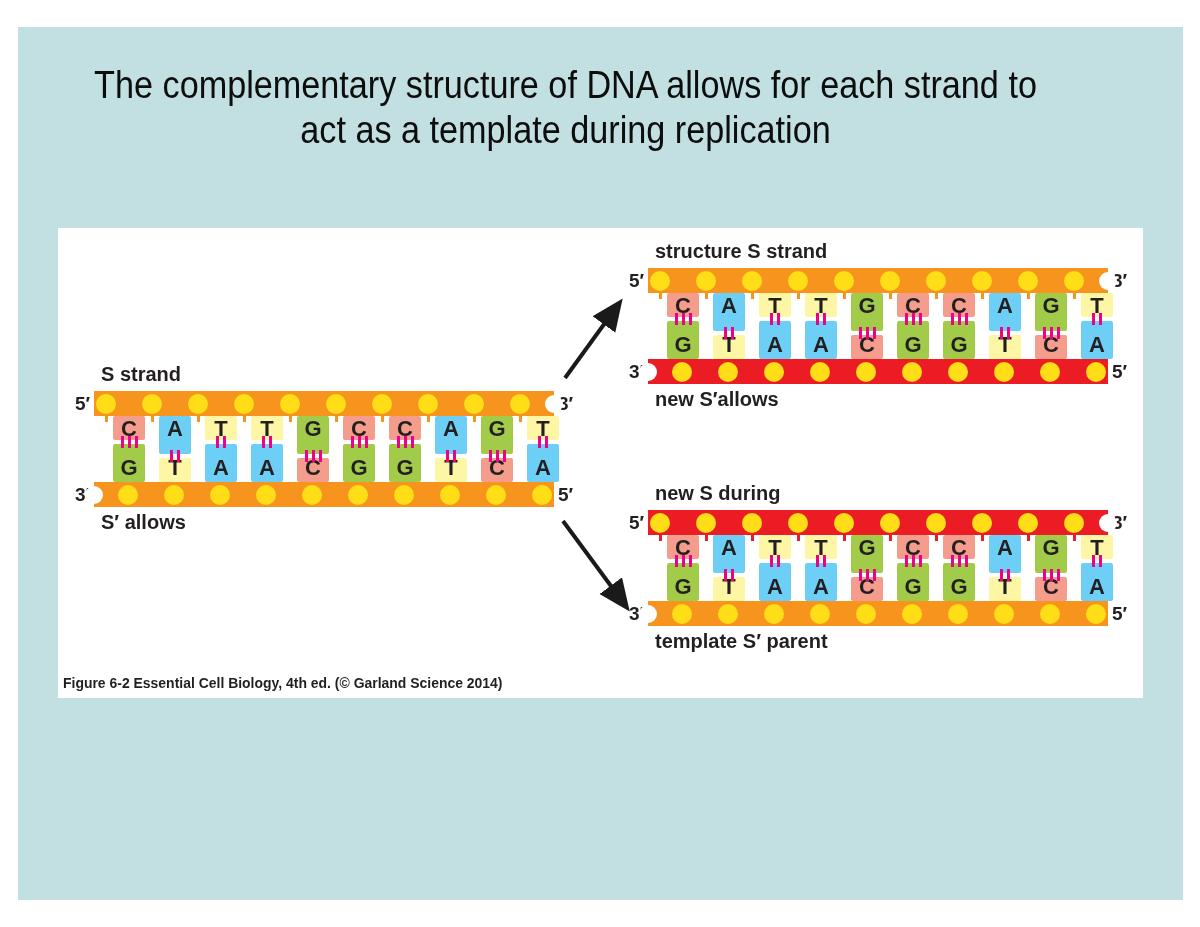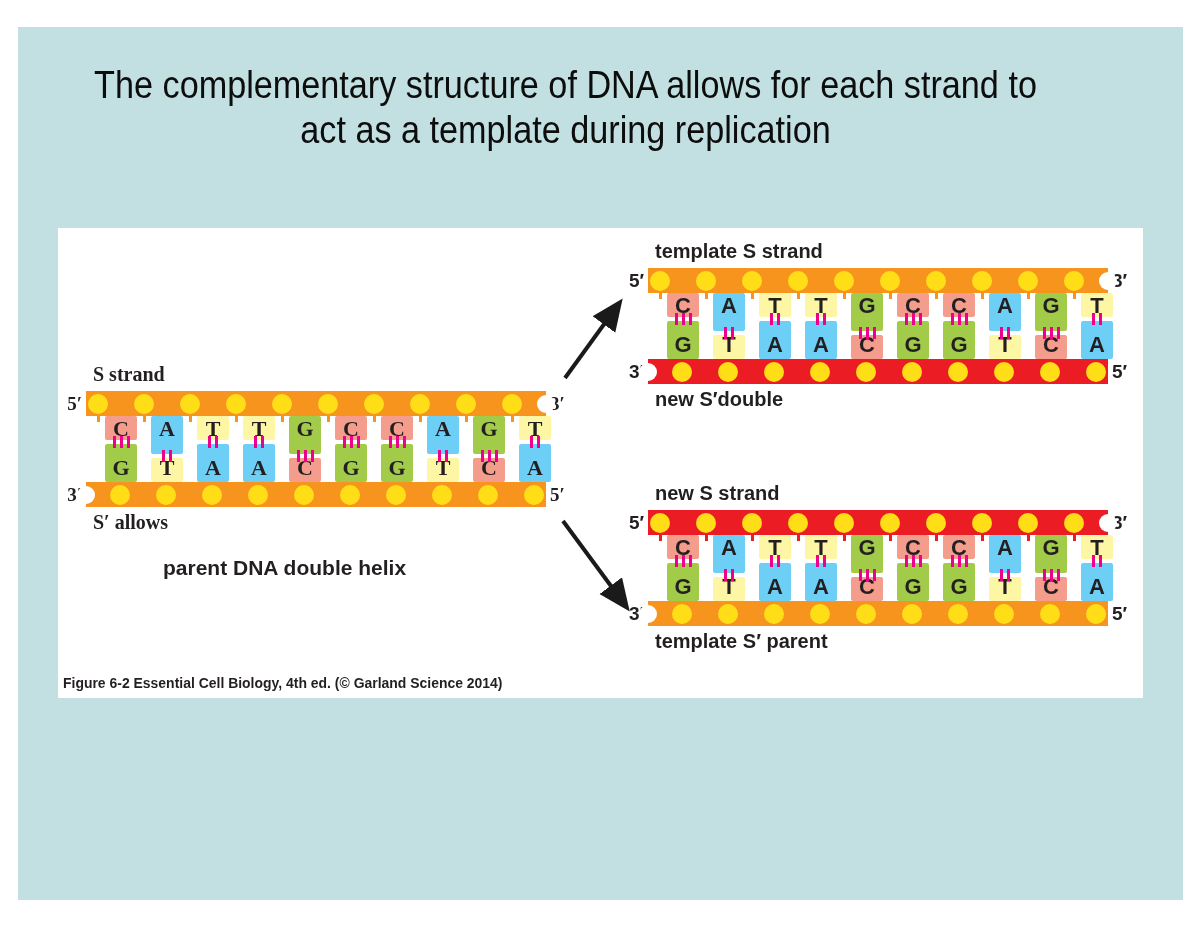--- a/index.html
+++ b/index.html
@@ -3,21 +3,21 @@
 <meta charset="utf-8">
 <style>
   html,body{margin:0;padding:0;background:#ffffff;font-family:"Liberation Sans",sans-serif;}
   .page{position:relative;width:1200px;height:927px;background:#ffffff;overflow:hidden;}
   .slide{position:absolute;left:18px;top:27px;width:1165px;height:873px;background:#c2e0e2;}
   .title{position:absolute;left:0;right:70px;top:36px;text-align:center;color:#0d0d0d;
          font-size:38px;line-height:45px;font-weight:400;transform:scaleX(0.9);transform-origin:50% 0;}
   .panel{position:absolute;left:40px;top:201px;width:1085px;height:470px;background:#ffffff;}
 
   .duplex{position:absolute;width:530px;height:176px;}
-  .duplex-parent{left:0px;top:135px;font-family:Liberation Serif, serif;}
+  .duplex-parent{left:8px;top:135px;}
   .duplex-top{left:562px;top:12px;}
   .duplex-bottom{left:562px;top:254px;}
 
   .duplex-label{position:absolute;left:35px;font-weight:700;font-size:20px;color:#231f20;white-space:nowrap;}
   .label-top{top:0px;}
   .label-bottom{top:148px;}
 
   .backbone{position:absolute;left:28px;width:460px;height:25px;}
   .bar-top{top:28px;}
   .bar-bottom{top:119px;}
@@ -166,22 +166,22 @@
             <div class="bond-line" style="background: rgb(236, 0, 140);"></div>
           </div>
           <div class="tile tile-top" style="left: 461px; top: 53px; height: 24px; background: rgb(253, 247, 165);">T</div>
           <div class="tile tile-bottom" style="left: 461px; top: 81px; height: 38px; background: rgb(109, 207, 246);">A</div>
           <div class="bonds" style="left: 472px; top: 73px;">
             <div class="bond-line" style="background: rgb(236, 0, 140);"></div>
             <div class="bond-line" style="background: rgb(236, 0, 140);"></div>
           </div>
         </div>
       <div class="duplex duplex-top">
-          <div class="duplex-label label-top">template S strand</div>
-          <div class="duplex-label label-bottom">new S′double</div>
+          <div class="duplex-label label-top">structure S strand</div>
+          <div class="duplex-label label-bottom">new S′allows</div>
           <div class="end-label end-tl">5′</div>
           <div class="end-label end-tr">3′</div>
           <div class="end-label end-bl">3′</div>
           <div class="end-label end-br">5′</div>
           <div class="backbone bar-top" style="background: rgb(247, 148, 30);"></div>
           <div class="stem" style="background: rgb(247, 148, 30); left: 38.5px; top: 53px;"></div>
           <div class="phosphate" style="left: 30px; top: 30.5px;"></div>
           <div class="stem" style="background: rgb(247, 148, 30); left: 84.5px; top: 53px;"></div>
           <div class="phosphate" style="left: 76px; top: 30.5px;"></div>
           <div class="stem" style="background: rgb(247, 148, 30); left: 130.5px; top: 53px;"></div>
@@ -283,21 +283,21 @@
             <div class="bond-line" style="background: rgb(236, 0, 140);"></div>
           </div>
           <div class="tile tile-top" style="left: 461px; top: 53px; height: 24px; background: rgb(253, 247, 165);">T</div>
           <div class="tile tile-bottom" style="left: 461px; top: 81px; height: 38px; background: rgb(109, 207, 246);">A</div>
           <div class="bonds" style="left: 472px; top: 73px;">
             <div class="bond-line" style="background: rgb(236, 0, 140);"></div>
             <div class="bond-line" style="background: rgb(236, 0, 140);"></div>
           </div>
         </div>
       <div class="duplex duplex-bottom">
-          <div class="duplex-label label-top">new S strand</div>
+          <div class="duplex-label label-top">new S during</div>
           <div class="duplex-label label-bottom">template S′ parent</div>
           <div class="end-label end-tl">5′</div>
           <div class="end-label end-tr">3′</div>
           <div class="end-label end-bl">3′</div>
           <div class="end-label end-br">5′</div>
           <div class="backbone bar-top" style="background: rgb(236, 28, 36);"></div>
           <div class="stem" style="background: rgb(236, 28, 36); left: 38.5px; top: 53px;"></div>
           <div class="phosphate" style="left: 30px; top: 30.5px;"></div>
           <div class="stem" style="background: rgb(236, 28, 36); left: 84.5px; top: 53px;"></div>
           <div class="phosphate" style="left: 76px; top: 30.5px;"></div>
@@ -400,21 +400,20 @@
             <div class="bond-line" style="background: rgb(236, 0, 140);"></div>
           </div>
           <div class="tile tile-top" style="left: 461px; top: 53px; height: 24px; background: rgb(253, 247, 165);">T</div>
           <div class="tile tile-bottom" style="left: 461px; top: 81px; height: 38px; background: rgb(109, 207, 246);">A</div>
           <div class="bonds" style="left: 472px; top: 73px;">
             <div class="bond-line" style="background: rgb(236, 0, 140);"></div>
             <div class="bond-line" style="background: rgb(236, 0, 140);"></div>
           </div>
         </div>
 
-      <div class="parent-caption">parent DNA double helix</div>
       <div class="fig-caption">Figure 6-2  Essential Cell Biology, 4th ed. (© Garland Science 2014)</div>
 
       <svg class="arrows" width="1085" height="470">
         <defs>
           <marker id="ah" markerWidth="9" markerHeight="9" refX="6" refY="3.5" orient="auto">
             <path d="M0,0 L8,3.5 L0,7 z" fill="#1a1a1a"></path>
           </marker>
         </defs>
         <line x1="507" y1="150" x2="560" y2="77" stroke="#1a1a1a" stroke-width="4" marker-end="url(#ah)"></line>
         <line x1="505" y1="293" x2="567" y2="377" stroke="#1a1a1a" stroke-width="4" marker-end="url(#ah)"></line>

